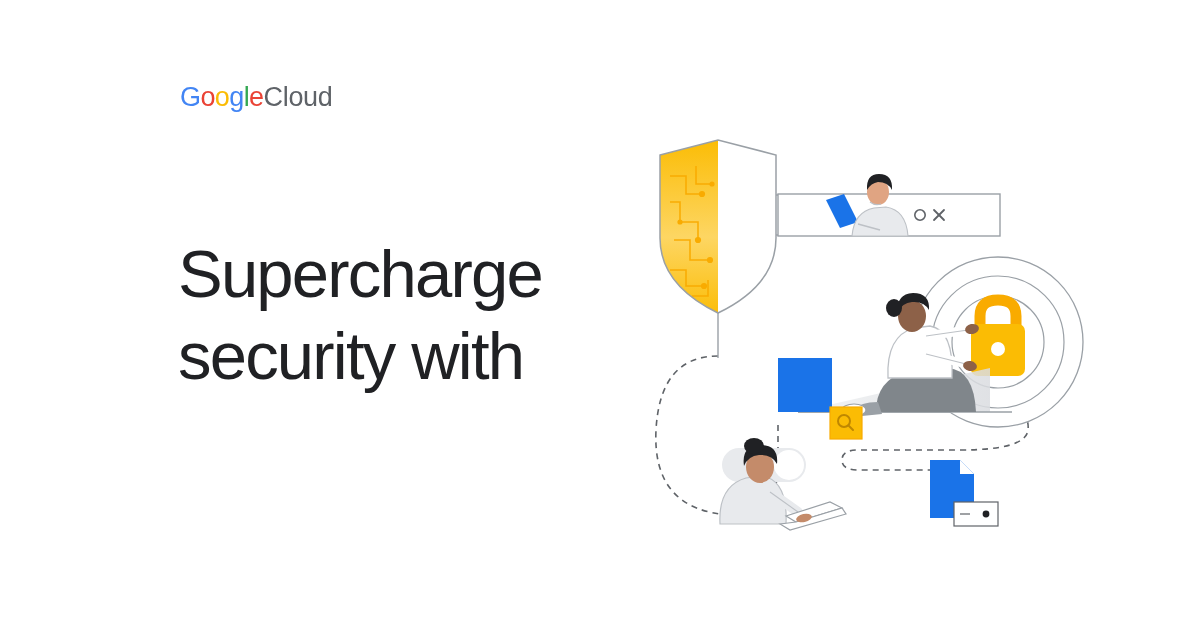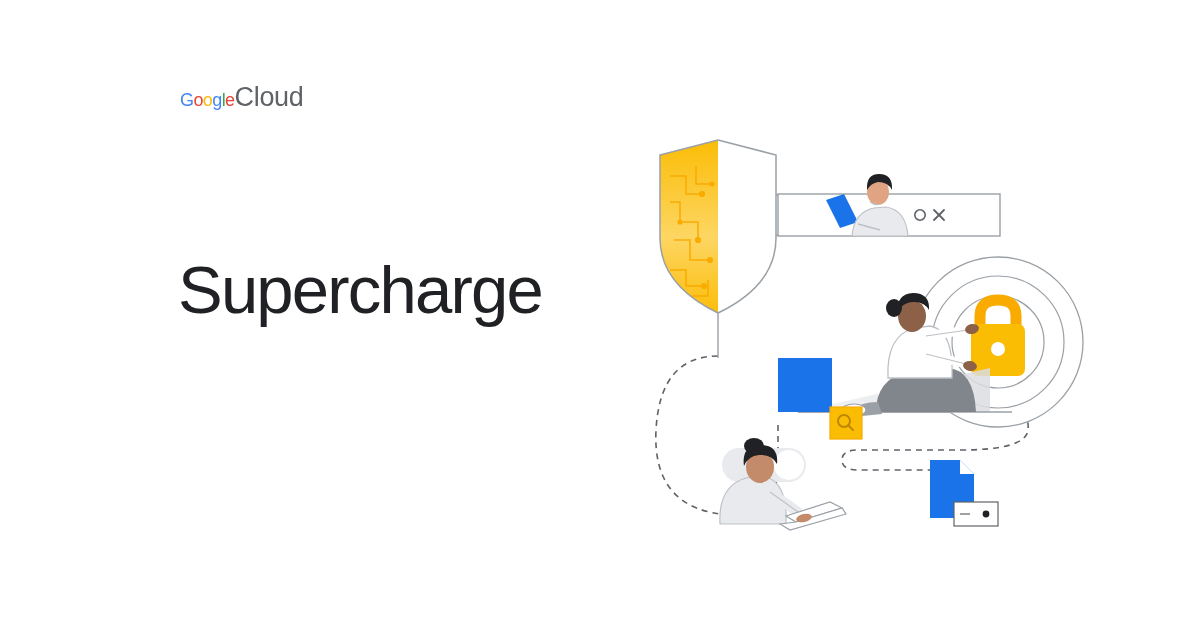--- a/index.html
+++ b/index.html
@@ -25,40 +25,40 @@
   .logo {
     position: absolute;
     left: 180px;
     top: 84px;
     display: flex;
     align-items: baseline;
     user-select: none;
   }
   .logo-word {
     font-family: "Liberation Sans", sans-serif;
-    font-size: 18px;
+    font-size: 27px;
     letter-spacing: -0.6px;
     font-weight: 400;
     line-height: 1;
   }
   .logo-word span { display: inline-block; }
   .logo-cloud {
     font-family: "Liberation Sans", sans-serif;
     font-size: 27px;
     font-weight: 400;
     color: #5f6368;
     letter-spacing: -0.3px;
     line-height: 1;
   }
 
   
   .headline {
     position: absolute;
     left: 178px;
-    top: 204px;
+    top: 188px;
     width: 520px;
     font-family: "Liberation Sans", sans-serif;
     font-size: 67px;
     line-height: 82px;
     font-weight: 400;
     letter-spacing: -1.8px;
     color: #202124;
   }
   .headline .hl-line { display: block; white-space: nowrap; }
 
@@ -77,20 +77,21 @@
 
 <div class="banner">
 
   <div class="logo">
     <div class="logo-word"><span style="color: rgb(66, 133, 244);">G</span><span style="color: rgb(234, 67, 53);">o</span><span style="color: rgb(251, 188, 4);">o</span><span style="color: rgb(66, 133, 244);">g</span><span style="color: rgb(52, 168, 83);">l</span><span style="color: rgb(234, 67, 53);">e</span></div>
     <div class="logo-cloud">Cloud</div>
   </div>
 
   <h1 class="headline">
     <span class="hl-line">Supercharge</span>
+    <span class="hl-line">security with</span>
   </h1>
 
   <div class="illustration">
     <svg viewBox="0 0 480 410" xmlns="http://www.w3.org/2000/svg">
       <defs>
         <linearGradient id="shieldGrad" x1="0" y1="0" x2="0" y2="1">
           <stop offset="0%" stop-color="#FBBC04"></stop>
           <stop offset="55%" stop-color="#FDD663"></stop>
           <stop offset="100%" stop-color="#FBBC04"></stop>
         </linearGradient>

